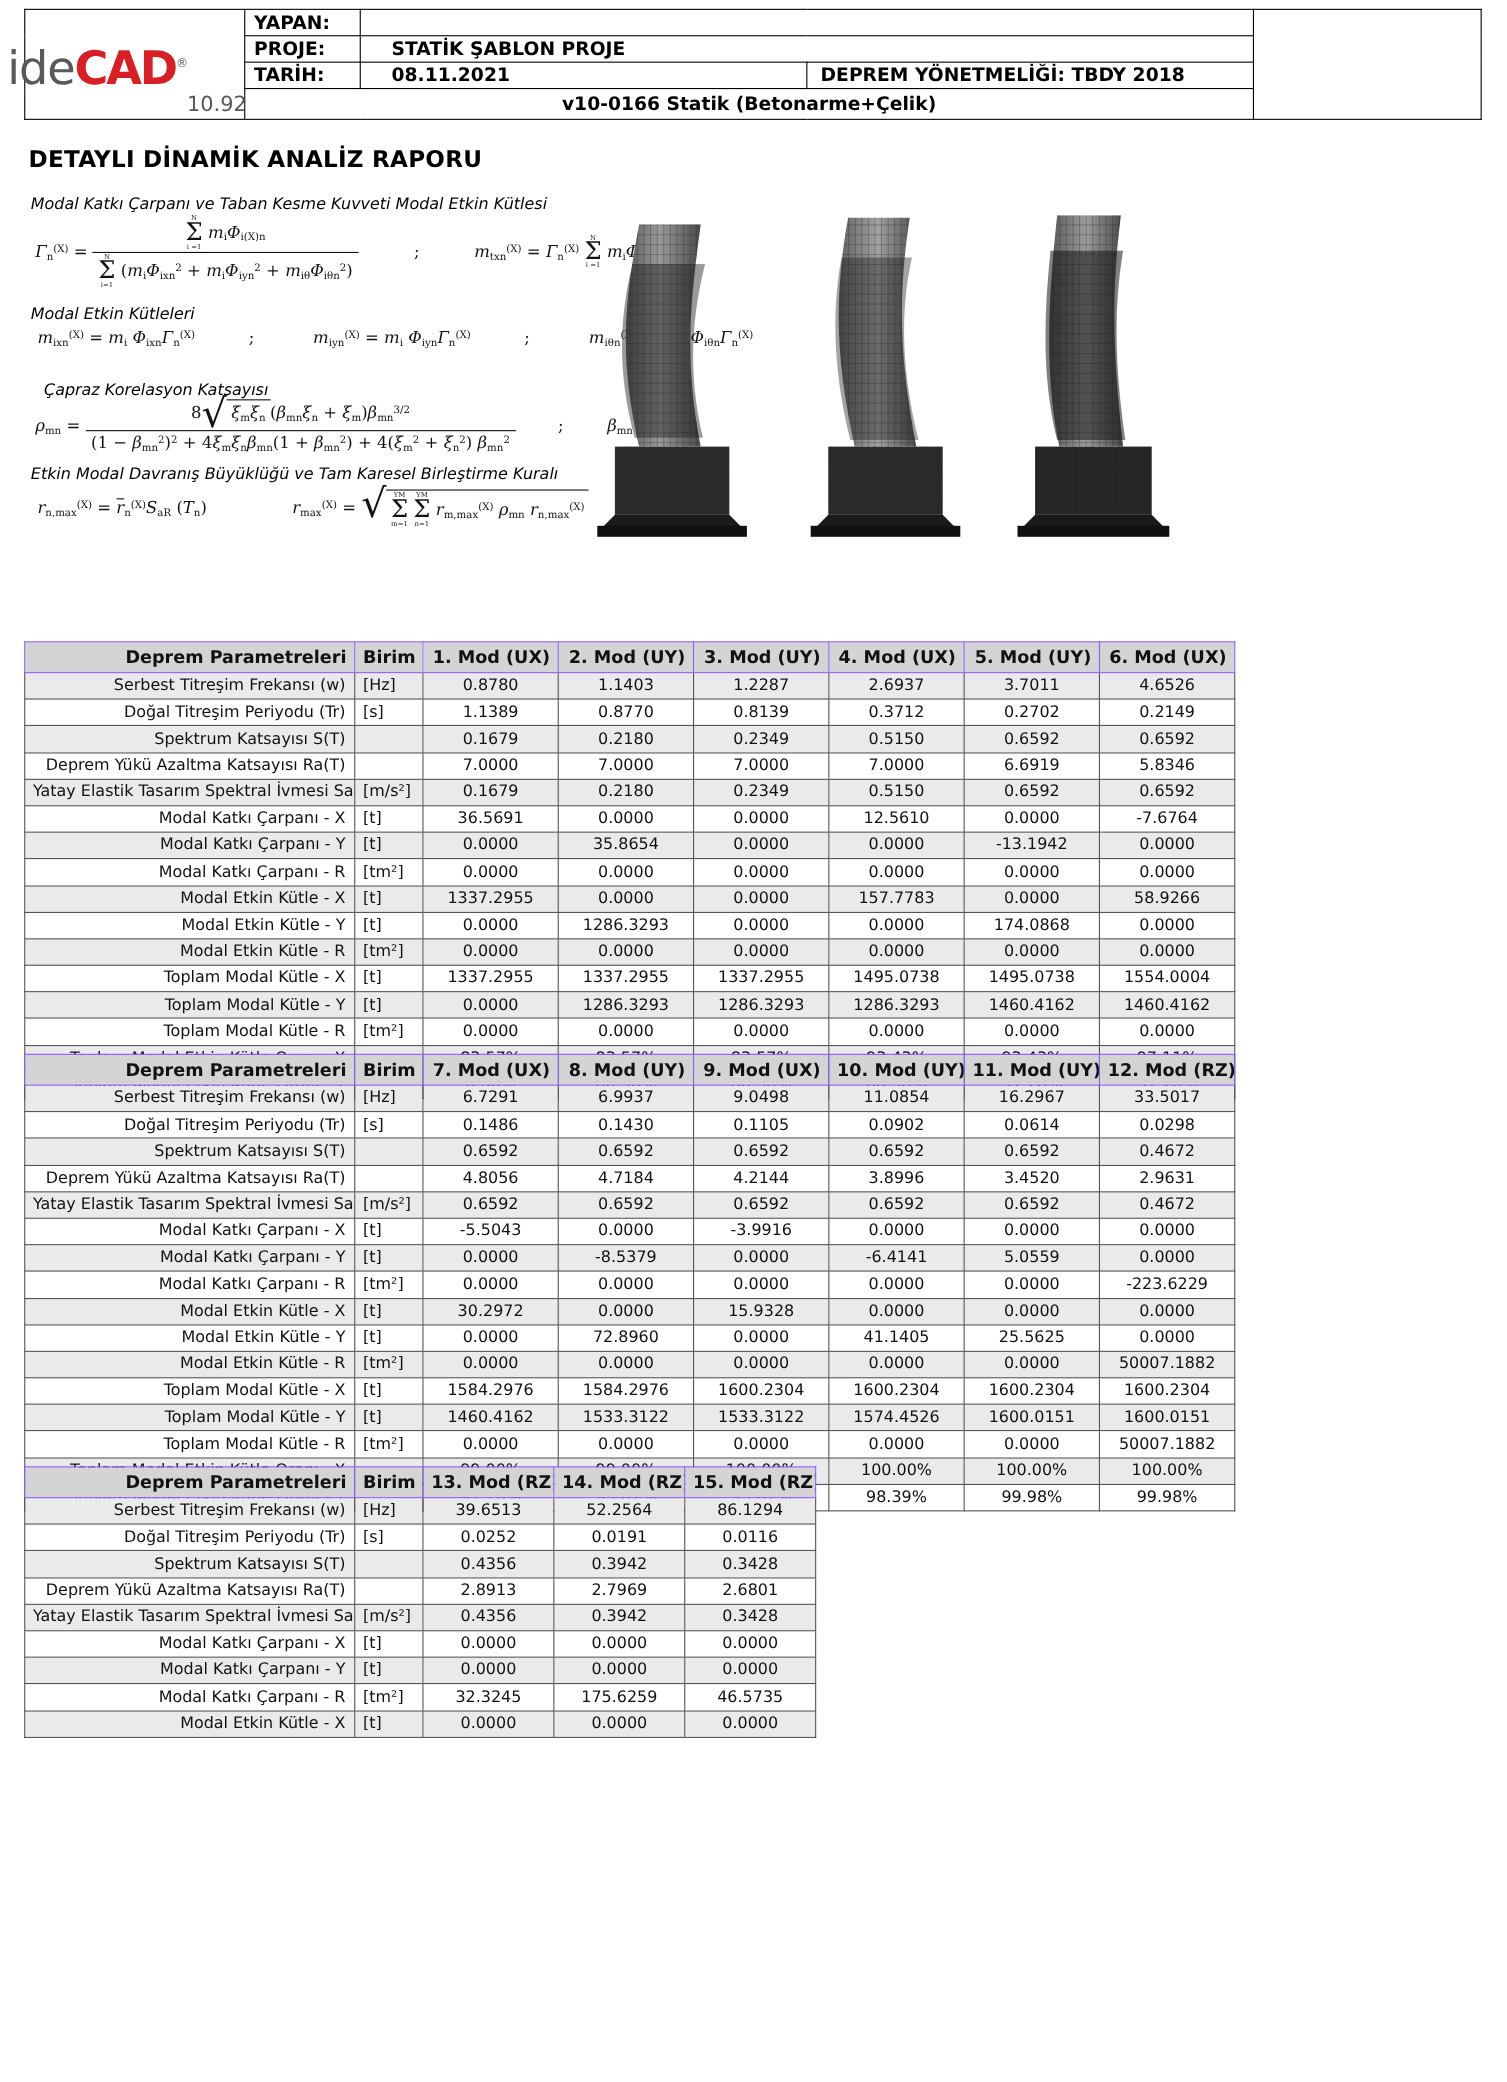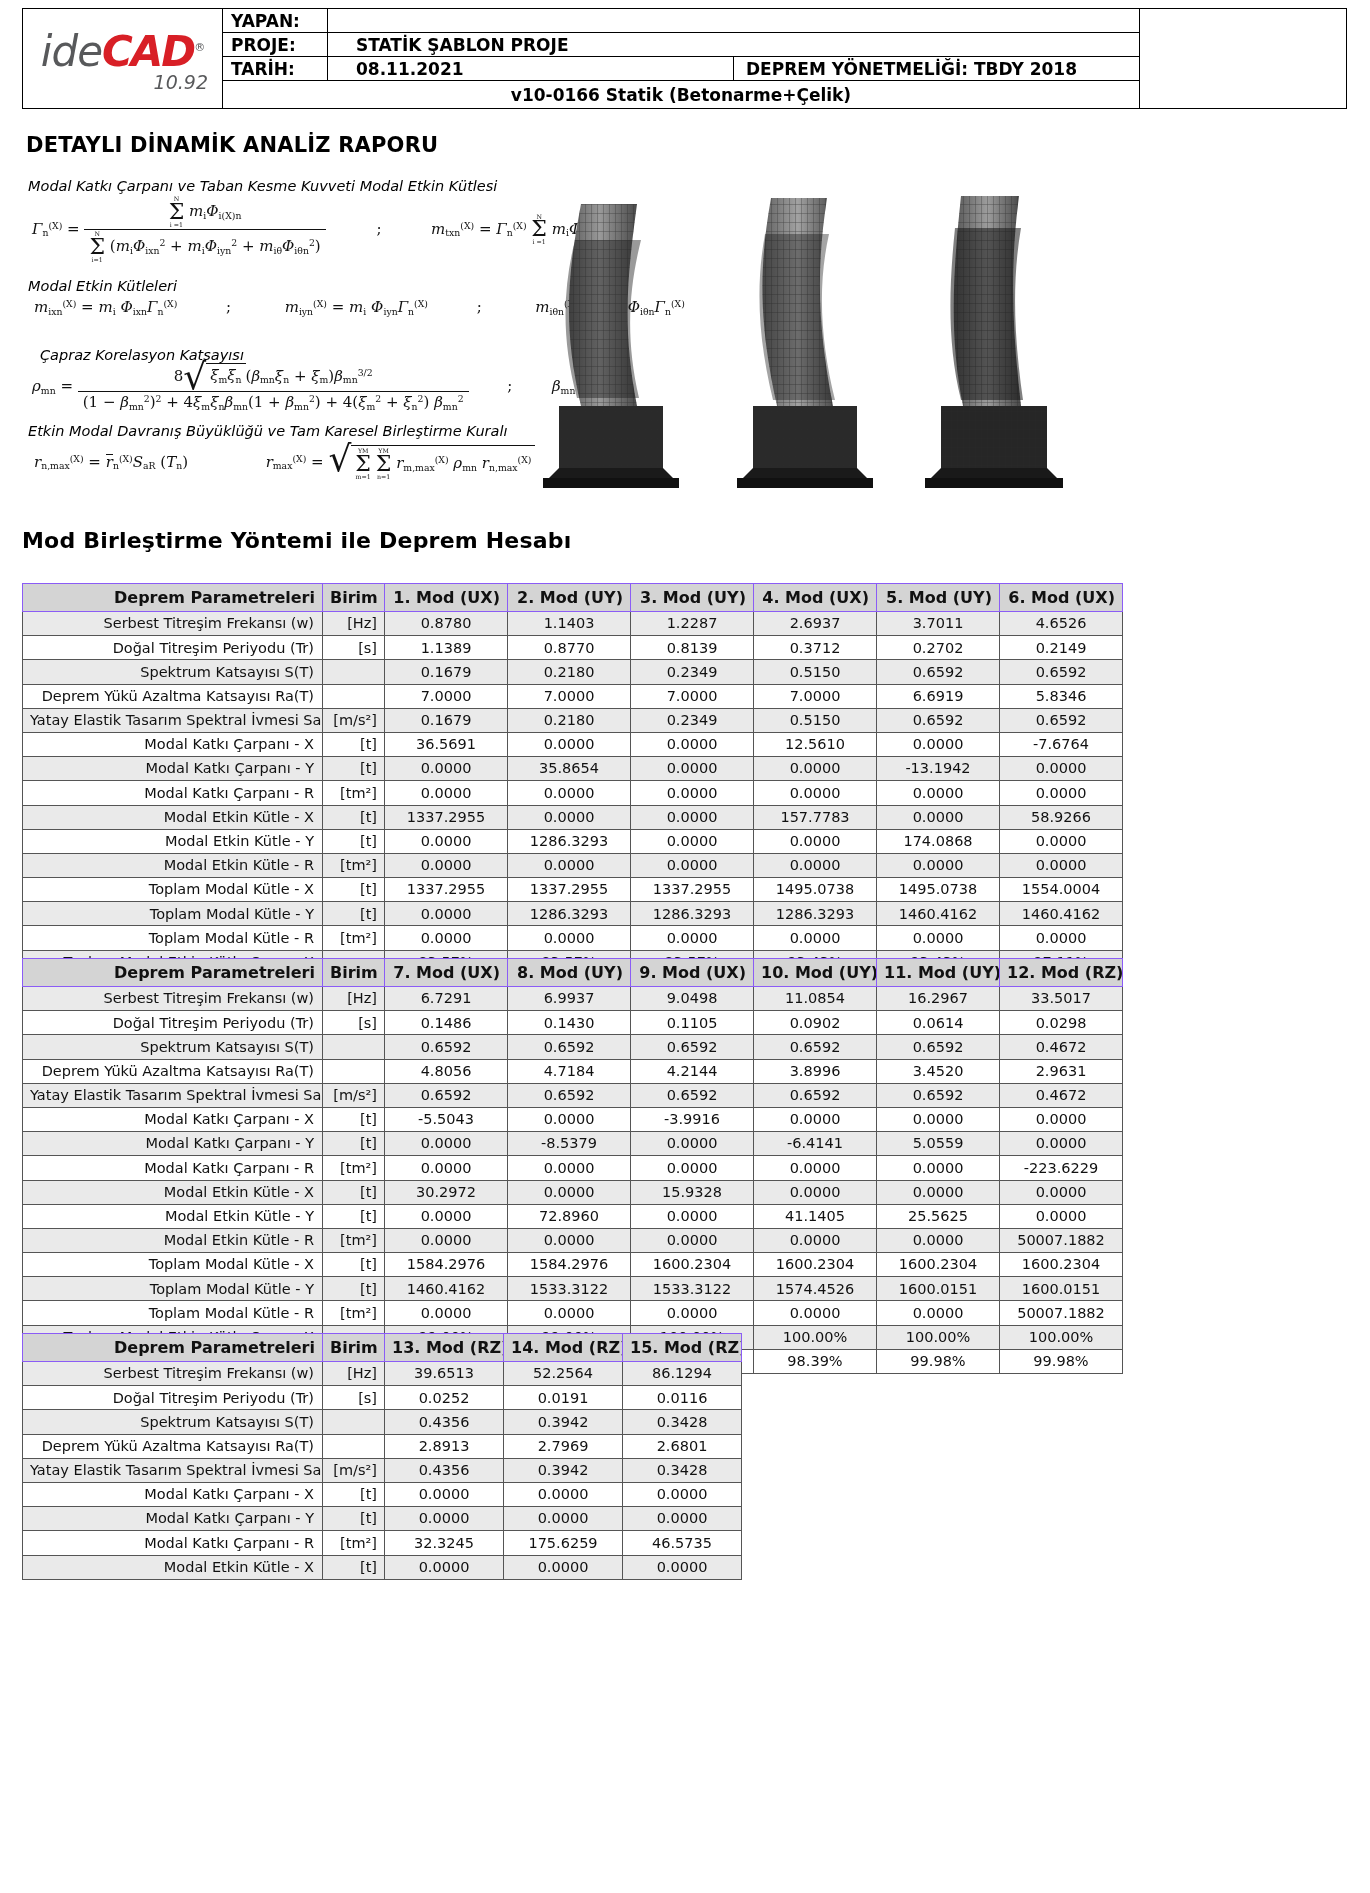--- a/index.html
+++ b/index.html
@@ -33,26 +33,25 @@
     height: 24px;
   }
   .logo-cell {
     width: 200px;
     text-align: center;
     padding: 0 !important;
     position: relative;
   }
   .logo-wrap {
     display: flex;
-    flex-direction: column;
+    flex-direction: row;
     align-items: center;
     justify-content: center;
     height: 95px;
     padding-top: 6px;
-    font-style: italic;
   }
   .logo-main {
     font-size: 42px;
     letter-spacing: -1px;
     line-height: 1;
     position: relative;
     white-space: nowrap;
   }
   .logo-ide { color: #58595b; font-weight: 400; font-family: "DejaVu Sans", sans-serif; }
   .logo-cad { color: #d81f26; font-weight: 900; letter-spacing: -2px; }
@@ -135,21 +134,21 @@
     background: #d4d4d4;
     font-weight: bold;
     text-align: right;
     font-size: 16px;
     height: 28px;
     border: 1px solid #8b5cf6;
   }
   .dtbl tbody tr:nth-child(odd) td { background: #eaeaea; }
   .dtbl tbody tr:nth-child(even) td { background: #ffffff; }
   .dtbl td.lab { text-align: right; padding-right: 8px; }
-  .dtbl td.unit { text-align: right; }
+  .dtbl td.unit { text-align: left; }
   .dtbl td.num { text-align: center; }
 
   #tbl1 { left: 22px; top: 583px; width: 1100px; }
   #tbl2 { left: 22px; top: 958px; width: 1100px; }
   #tbl3 { left: 22px; top: 1333px; width: 720px; }
 </style>
 </head>
 <body>
 
 <div class="page">
@@ -286,21 +285,20 @@
       <path d="M58 28 C50 105, 46 168, 60 238 L118 238 C110 168, 106 105, 116 28 Z" fill="url(#g3)"></path>
       <path d="M58 28 C50 105, 46 168, 60 238 L118 238 C110 168, 106 105, 116 28 Z" fill="url(#grid3)"></path>
       <path d="M52 60 C46 118, 44 176, 58 232 L120 232 C112 176, 108 118, 118 60 Z" fill="#171717" opacity="0.55"></path>
       <rect x="38" y="238" width="106" height="62" fill="#262626"></rect>
       <rect x="38" y="238" width="106" height="62" fill="url(#grid3)" opacity="0.6"></rect>
       <polygon points="38,300 144,300 160,316 22,316" fill="#191919"></polygon>
       <rect x="22" y="310" width="138" height="10" fill="#111"></rect>
     </svg>
   </div>
 
-  <div class="sec-title" id="title-mod">Mod Birleştirme Yöntemi ile Deprem Hesabı</div>
 
   <table class="dtbl" id="tbl1">
     <colgroup>
         <col style="width:300px">
         <col style="width:62px">
         <col style="width:123px">
         <col style="width:123px">
         <col style="width:123px">
         <col style="width:123px">
         <col style="width:123px">

